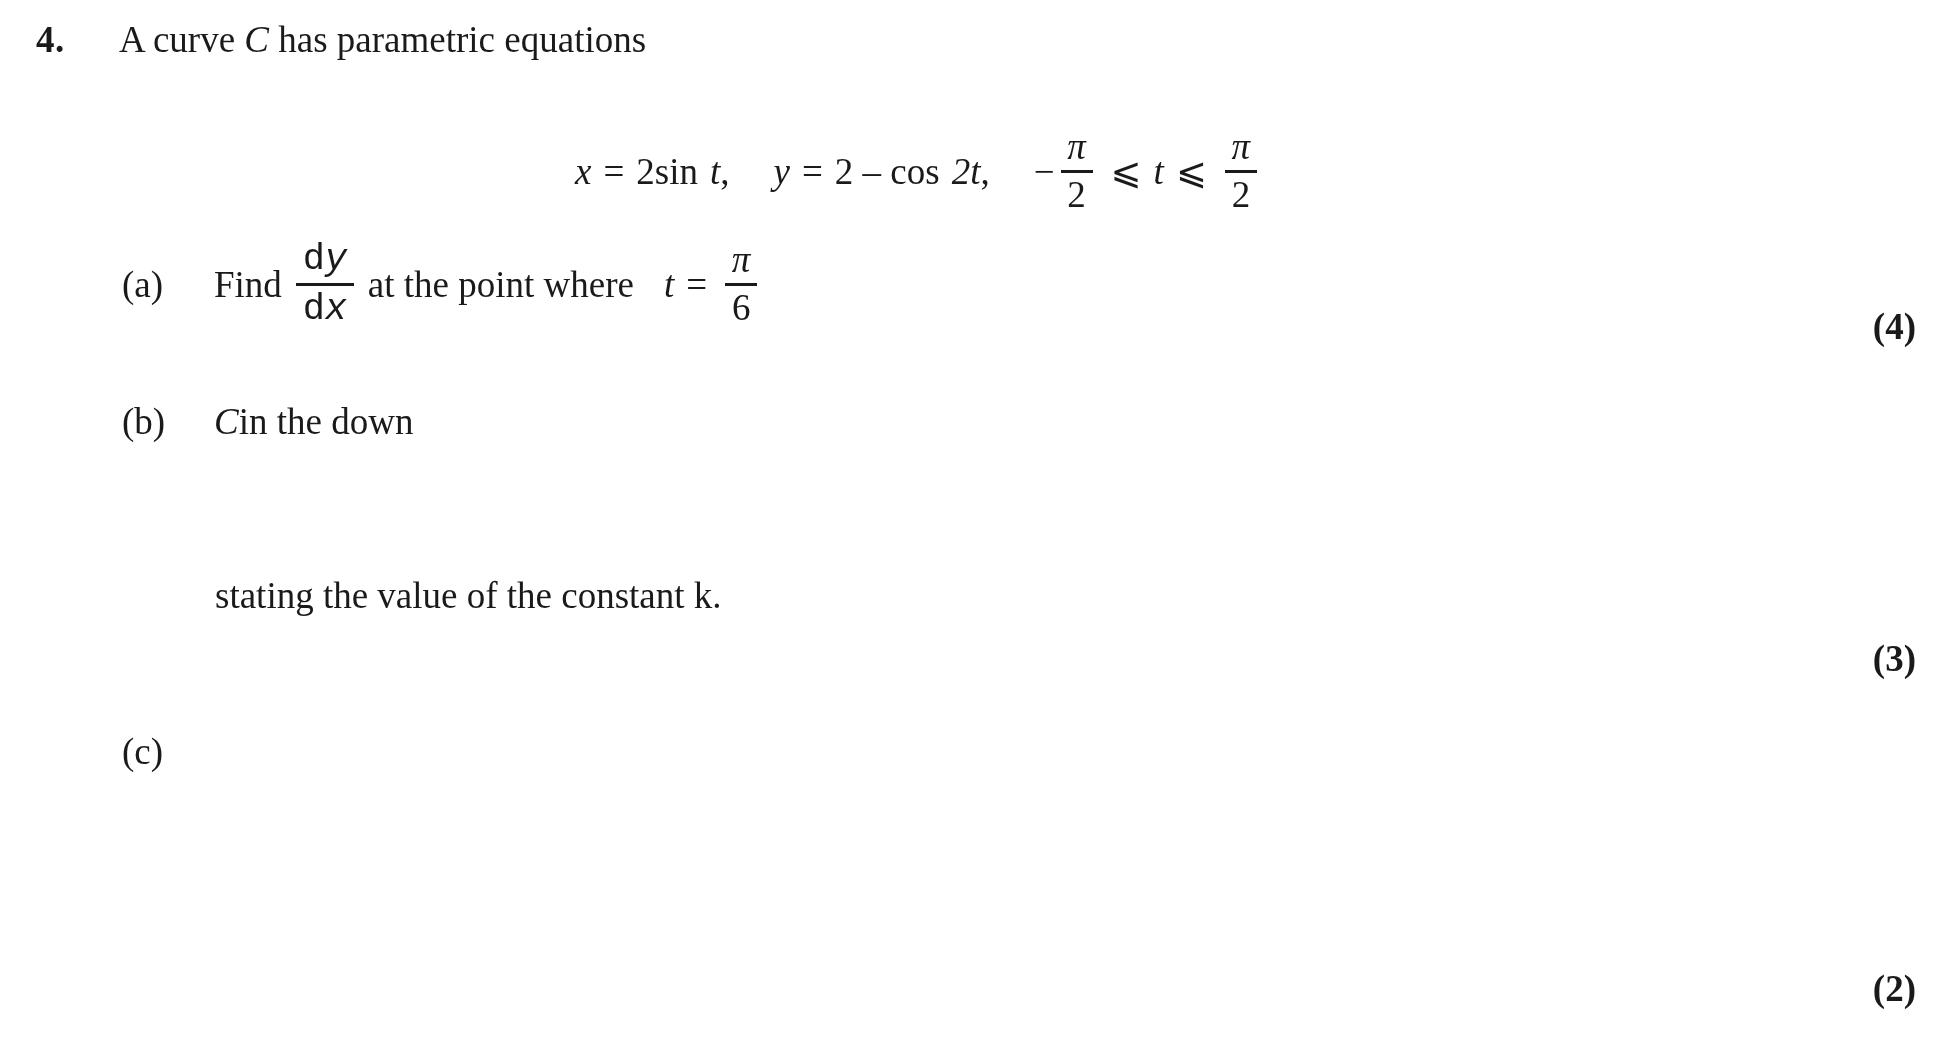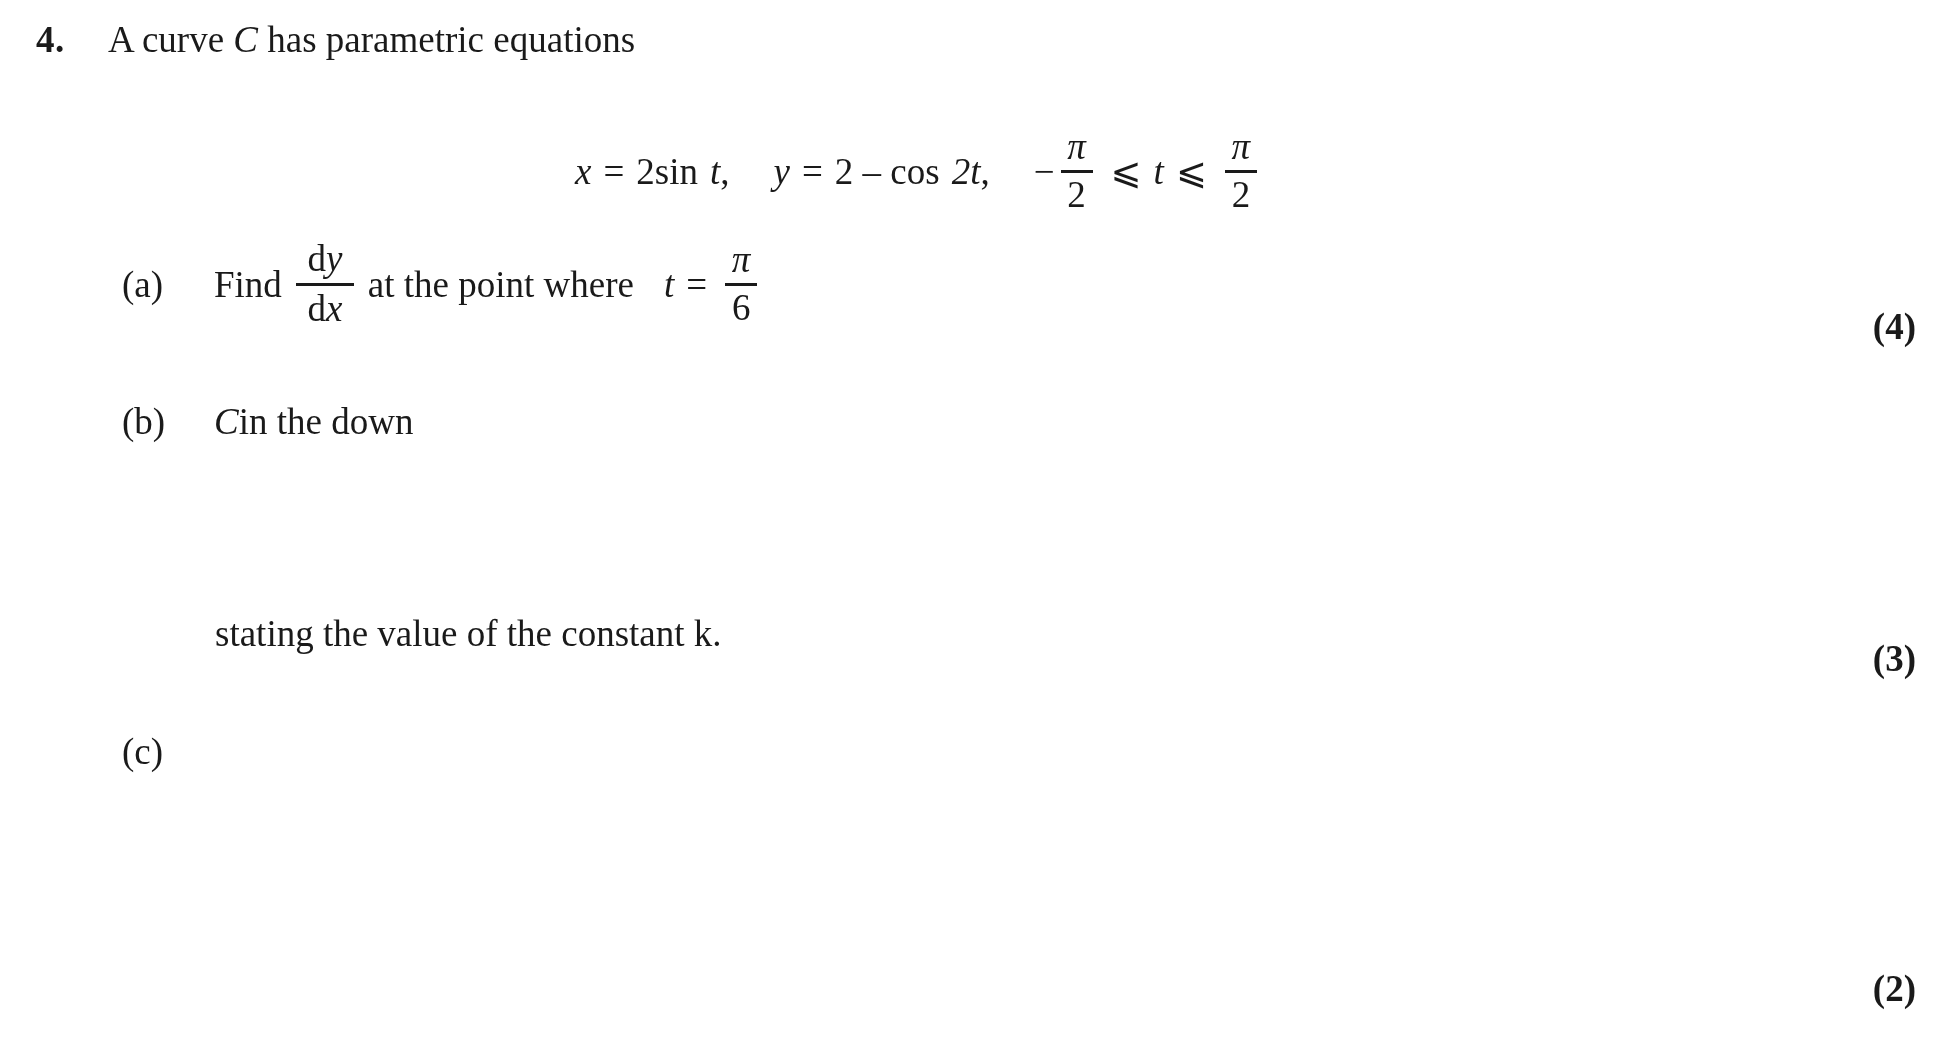--- a/index.html
+++ b/index.html
@@ -28,21 +28,21 @@
   .q-num {
     position: absolute;
     left: 36px;
     top: 18px;
     font-weight: bold;
     font-size: 37px;
     letter-spacing: 0.5px;
   }
   .stem {
     position: absolute;
-    left: 108px;
+    left: 119px;
     top: 18px;
     font-size: 37px;
     white-space: nowrap;
     text-align: center;
   }
 
   .it { font-style: italic; }
 
   
   .display1 {
@@ -89,21 +89,21 @@
     white-space: nowrap;
   }
   .part-label { display: inline-block; width: 92px; }
   .dydx {
     display: inline-flex;
     flex-direction: column;
     align-items: center;
     margin: 0 14px;
     line-height: 1.05;
   }
-  .dydx .num, .dydx .den { font-size: 37px; padding: 0 2px; }
+  .dydx .num, .dydx .den { font-size: 37px; padding: 0 2px; font-family: Liberation Mono, monospace; }
   .dydx .bar { width: 100%; min-width: 58px; height: 3px; background: #1a1a1a; margin: 4px 0; }
 
   
   .marks {
     position: absolute;
     right: 26px;
     font-weight: bold;
     font-size: 37px;
   }
   .marks-4 { top: 305px; }
@@ -122,21 +122,21 @@
   }
   .display2 {
     position: absolute;
     top: 495px;
     left: 755px;
     font-size: 37px;
     white-space: nowrap;
   }
   .stating {
     position: absolute;
-    top: 612px;
+    top: 574px;
     left: 215px;
     font-size: 37px;
     white-space: nowrap;
     text-align: center;
   }
 
   
   .part-c {
     position: absolute;
     top: 730px;

